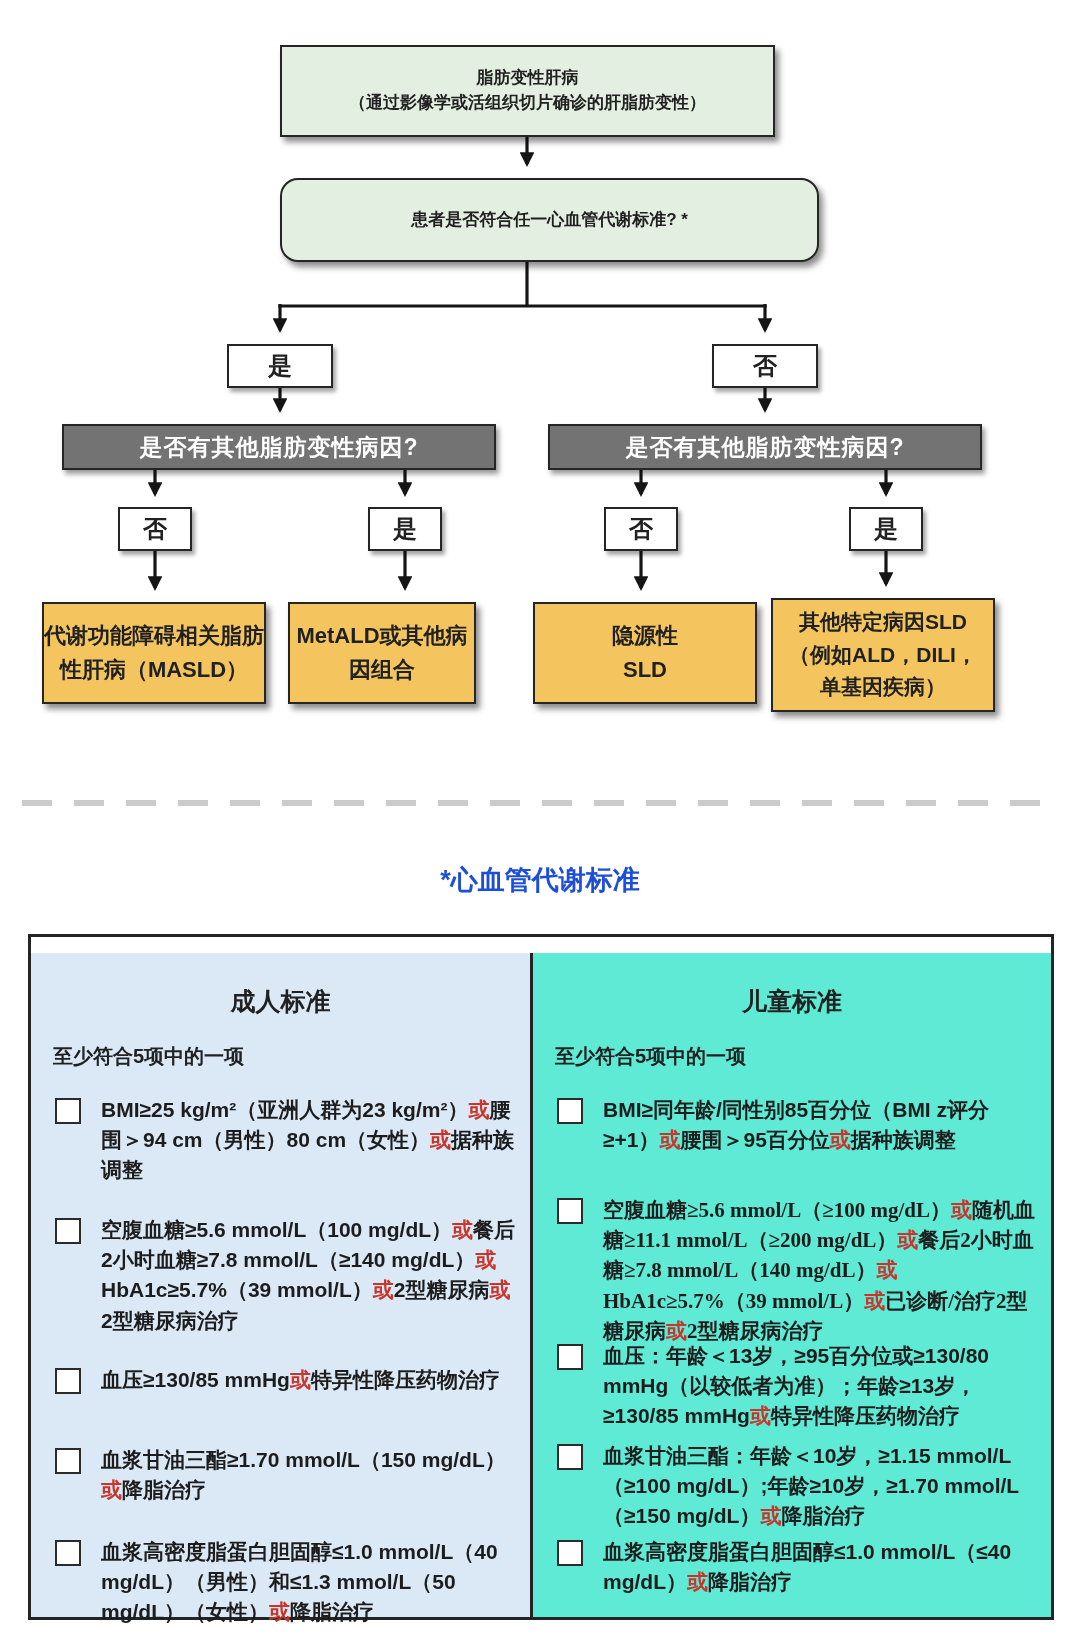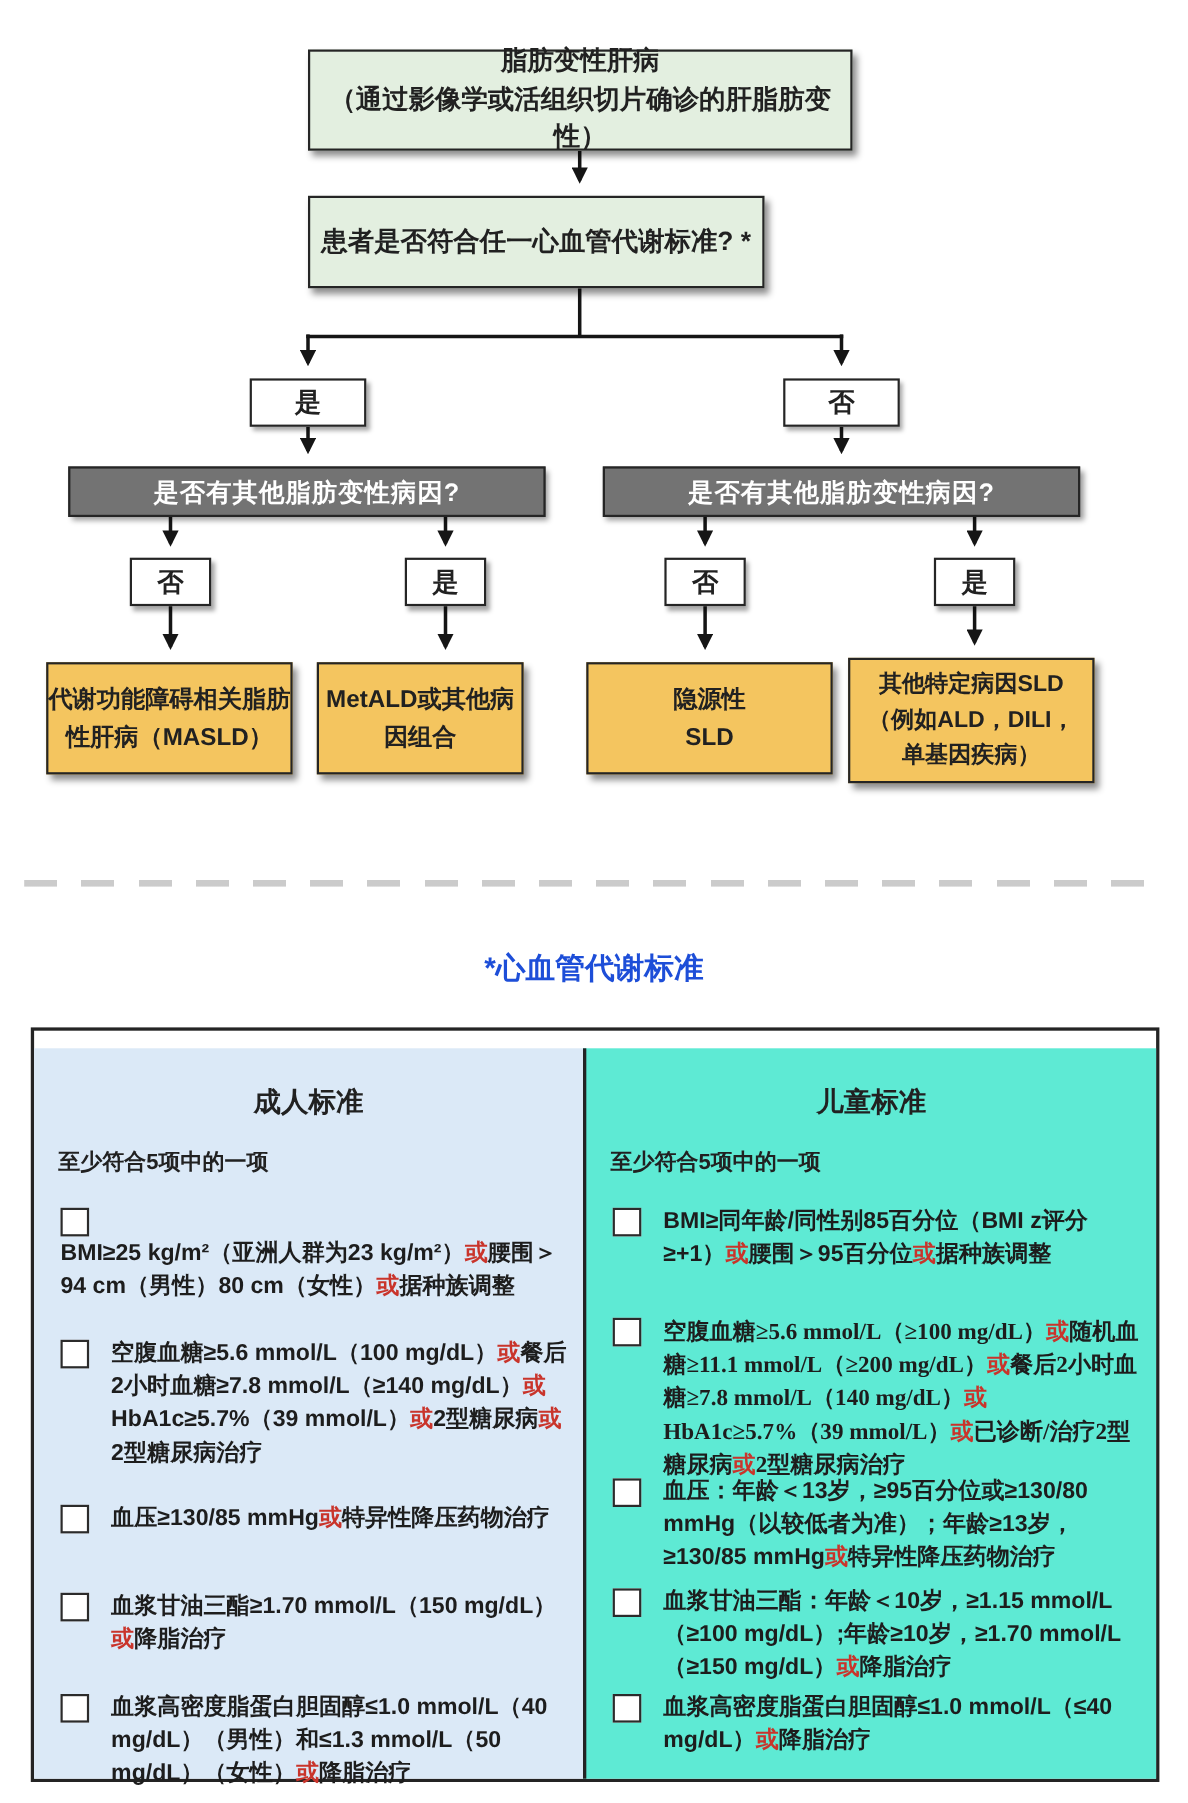--- a/index.html
+++ b/index.html
@@ -3,21 +3,21 @@
 <meta charset="utf-8">
 <style>
   html,body{margin:0;padding:0;background:#ffffff;}
   body{font-family:"Liberation Sans","DejaVu Sans",sans-serif;color:#212121;}
   #stage{position:relative;width:1080px;height:1639px;background:#ffffff;overflow:hidden;}
   svg.connectors{position:absolute;left:0;top:0;width:1080px;height:1639px;}
 
   .box{position:absolute;box-sizing:border-box;border:2px solid #252525;
        display:flex;flex-direction:column;align-items:center;justify-content:center;
        text-align:center;font-weight:700;box-shadow:4px 5px 6px rgba(0,0,0,0.45);}
-  .pale{background:#e3efe0;font-size:24px;line-height:1.45;white-space:pre-line;}
+  .pale{background:#e3efe0;font-size:17px;line-height:1.45;white-space:pre-line;}
   .green{background:#737373;color:#ffffff;font-size:23px;letter-spacing:1px;box-shadow:3px 4px 5px rgba(0,0,0,0.4);}
   .small{background:#ffffff;font-size:24px;box-shadow:3px 4px 4px rgba(0,0,0,0.35);}
   .yellow{background:#f4c55f;font-size:22px;line-height:1.55;white-space:pre-line;}
 
   #divider{position:absolute;left:22px;top:800px;width:1036px;height:6px;
     background:repeating-linear-gradient(90deg,#cbcbcb 0 30px,transparent 30px 52px);}
   #section-title{position:absolute;left:0;right:0;top:862px;text-align:center;
     font-size:27px;font-weight:700;color:#1d4ed8;}
 
   #crit-table{position:absolute;left:28px;top:934px;width:1026px;height:686px;
@@ -26,21 +26,21 @@
   #col-adult{left:0;width:499px;background:#dbe9f7;}
   #col-child{left:499px;right:0;background:#5eead4;border-left:3px solid #242424;}
   .col-header{position:absolute;top:32px;left:0;right:0;text-align:center;
     font-size:25px;font-weight:700;}
   .col-sub{position:absolute;top:90px;left:22px;font-size:20px;font-weight:600;}
   .crit-item{position:absolute;left:24px;right:12px;display:flex;align-items:flex-start;}
   .cbx{flex:0 0 auto;width:26px;height:26px;background:#ffffff;border:2.5px solid #2b2b2b;
     box-sizing:border-box;margin-top:3px;margin-right:20px;}
   .crit-text{font-size:21px;line-height:1.44;font-weight:600;color:#1d1d1d;}
   .crit-text .red{color:#c9342b;}
-  .a1{top:142px;flex-direction:column;} .a2{top:262px;} .a3{top:412px;} .a4{top:492px;} .a5{top:584px;}
+  .a1{top:142px;} .a2{top:262px;} .a3{top:412px;} .a4{top:492px;} .a5{top:584px;}
   .c1{top:142px;} .c2{top:242px;font-family:Liberation Serif, serif;} .c3{top:388px;} .c4{top:488px;} .c5{top:584px;}
 </style>
 </head>
 <body>
 
 <div id="stage">
 
   <svg class="connectors" viewBox="0 0 1080 1639" xmlns="http://www.w3.org/2000/svg">
     <defs>
       <marker id="ah" viewBox="0 0 10 10" refX="8" refY="5" markerWidth="4.6" markerHeight="4.6" orient="auto">
@@ -62,21 +62,21 @@
       <path d="M155 551 V588" marker-end="url(#ah)"></path>
       <path d="M405 551 V588" marker-end="url(#ah)"></path>
       <path d="M641 551 V588" marker-end="url(#ah)"></path>
       <path d="M886 551 V584" marker-end="url(#ah)"></path>
     </g>
   </svg>
 
   <div class="box pale" style="left:280px;top:45px;width:495px;height:92px;">脂肪变性肝病
 （通过影像学或活组织切片确诊的肝脂肪变性）</div>
 
-  <div class="box pale" style="left:280px;top:178px;width:415px;height:84px;">患者是否符合任一心血管代谢标准? *</div>
+  <div class="box pale" style="left:280px;top:178px;width:539px;height:84px;border-radius:18px;">患者是否符合任一心血管代谢标准? *</div>
 
   <div class="box small" style="left:227px;top:344px;width:106px;height:44px;">是</div>
 
   <div class="box small" style="left:712px;top:344px;width:106px;height:44px;">否</div>
 
   <div class="box green" style="left:62px;top:424px;width:434px;height:46px;">是否有其他脂肪变性病因?</div>
 
   <div class="box green" style="left:548px;top:424px;width:434px;height:46px;">是否有其他脂肪变性病因?</div>
 
   <div class="box small" style="left:118px;top:507px;width:74px;height:44px;">否</div>

